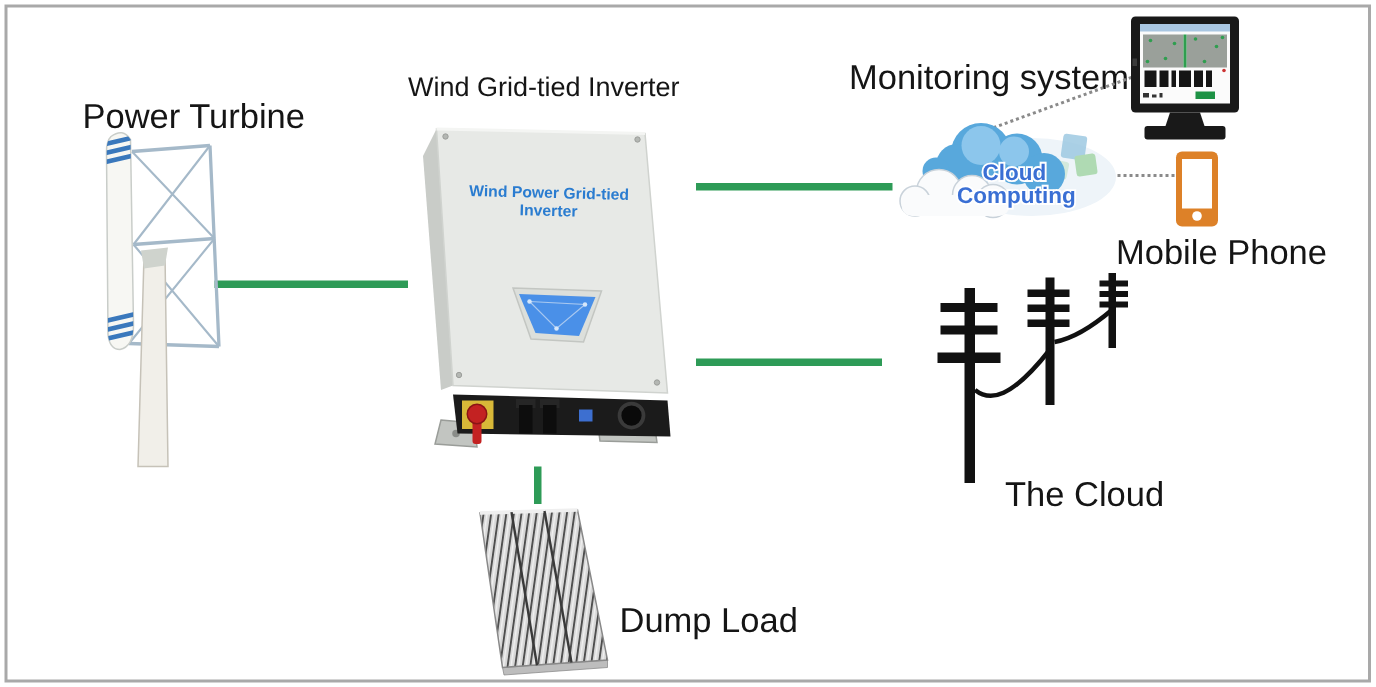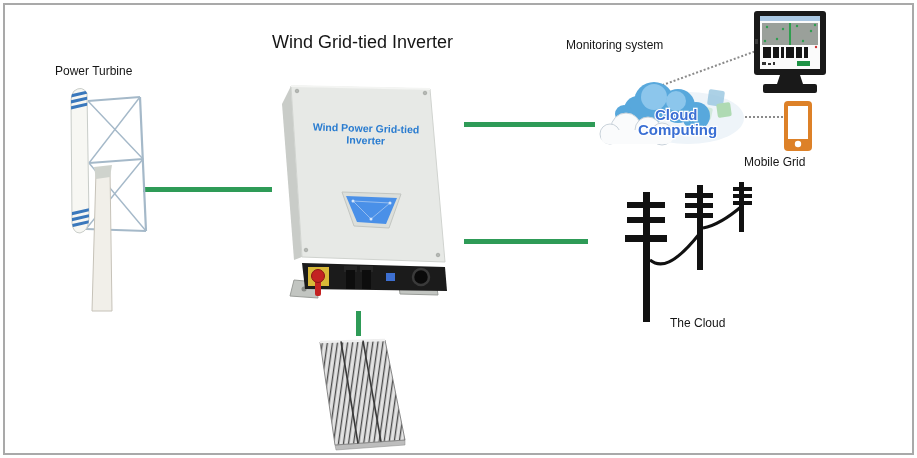--- a/index.html
+++ b/index.html
@@ -1,40 +1,41 @@
 <!DOCTYPE html>
 <html><head>
 <meta charset="utf-8">
 <style>
   html,body{margin:0;padding:0;background:#fff;}
   .canvas{
     position:relative;width:917px;height:458px;background:#ffffff;overflow:hidden;
     font-family:"Liberation Sans", sans-serif;color:#111;
   }
   .frame{position:absolute;left:3px;top:3px;right:3px;bottom:3px;border:2px solid #a9a9a9;}
-  .label{position:absolute;white-space:nowrap;font-size:12px;color:#151515;}
+  .label{position:absolute;white-space:nowrap;font-size:23px;color:#151515;}
   .label-lg{font-size:18px;}
   .connector{position:absolute;background:#2e9b57;}
   .dotted{position:absolute;border-top:2px dotted #8a8a8a;height:0;}
   #dotted-monitor{left:646px;top:90px;width:119px;transform:rotate(-20deg);transform-origin:0 0;}
   #dotted-phone{left:732px;top:116px;width:51px;}
   svg{position:absolute;overflow:visible;}
   .cloud-text{font-weight:bold;paint-order:stroke;stroke:#ffffff;stroke-width:2.5px;}
 </style>
 </head>
 <body>
 
 <div class="canvas">
   <div class="frame"></div>
 
   <div class="label" style="left:55px;top:64px;">Power Turbine</div>
-  <div class="label label-lg" style="left:272px;top:32px;text-align:right;">Wind Grid-tied Inverter</div>
+  <div class="label label-lg" style="left:272px;top:48px;text-align:right;">Wind Grid-tied Inverter</div>
   <div class="label" style="left:566px;top:38px;">Monitoring system</div>
-  <div class="label" style="left:744px;top:155px;">Mobile Grid</div>
+  <div class="label" style="left:744px;top:155px;">Mobile Phone</div>
   <div class="label" style="left:670px;top:316px;">The Cloud</div>
+  <div class="label" style="left:413px;top:400px;">Dump Load</div>
 
   <div class="connector" style="left:143px;top:187px;width:129px;height:5px;"></div>
   <div class="connector" style="left:464px;top:122px;width:131px;height:5px;"></div>
   <div class="connector" style="left:464px;top:239px;width:124px;height:5px;"></div>
   <div class="connector" style="left:356px;top:311px;width:5px;height:25px;"></div>
 
   <div class="dotted" id="dotted-monitor"></div>
   <div class="dotted" id="dotted-phone"></div>
 
   <svg style="left:58px;top:85px;" width="95" height="230" viewBox="0 0 95 230">

